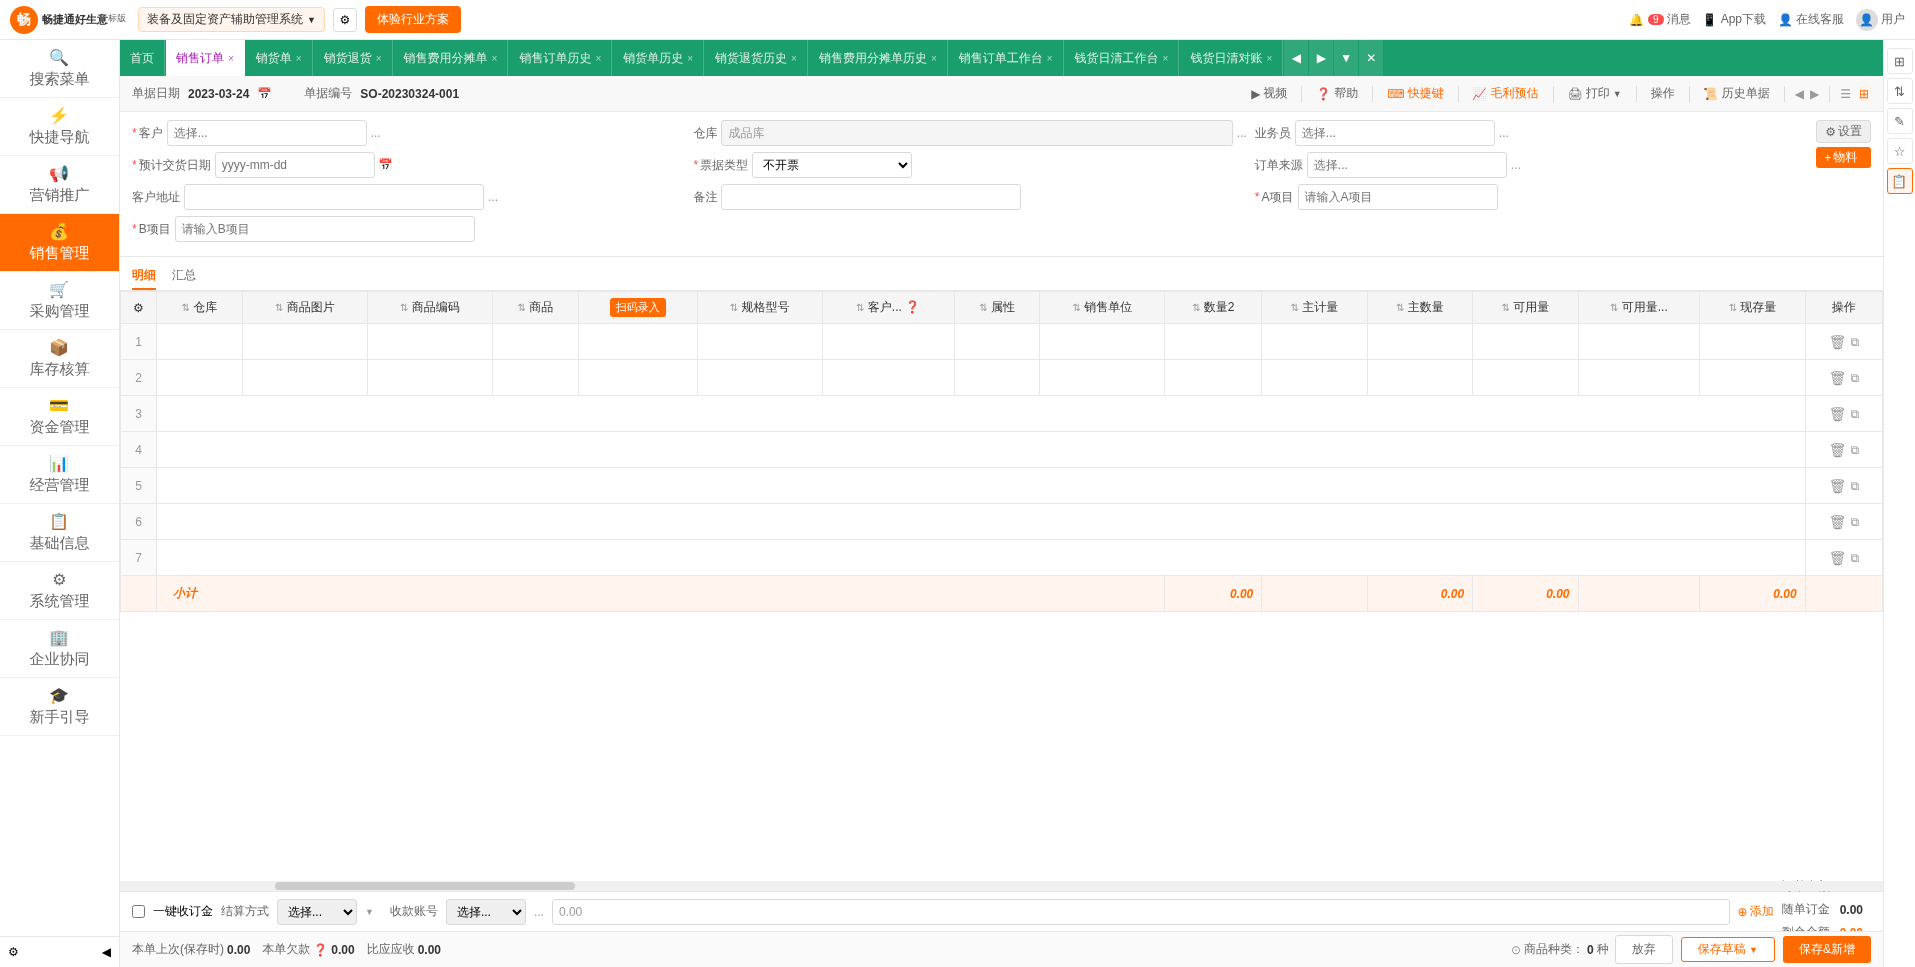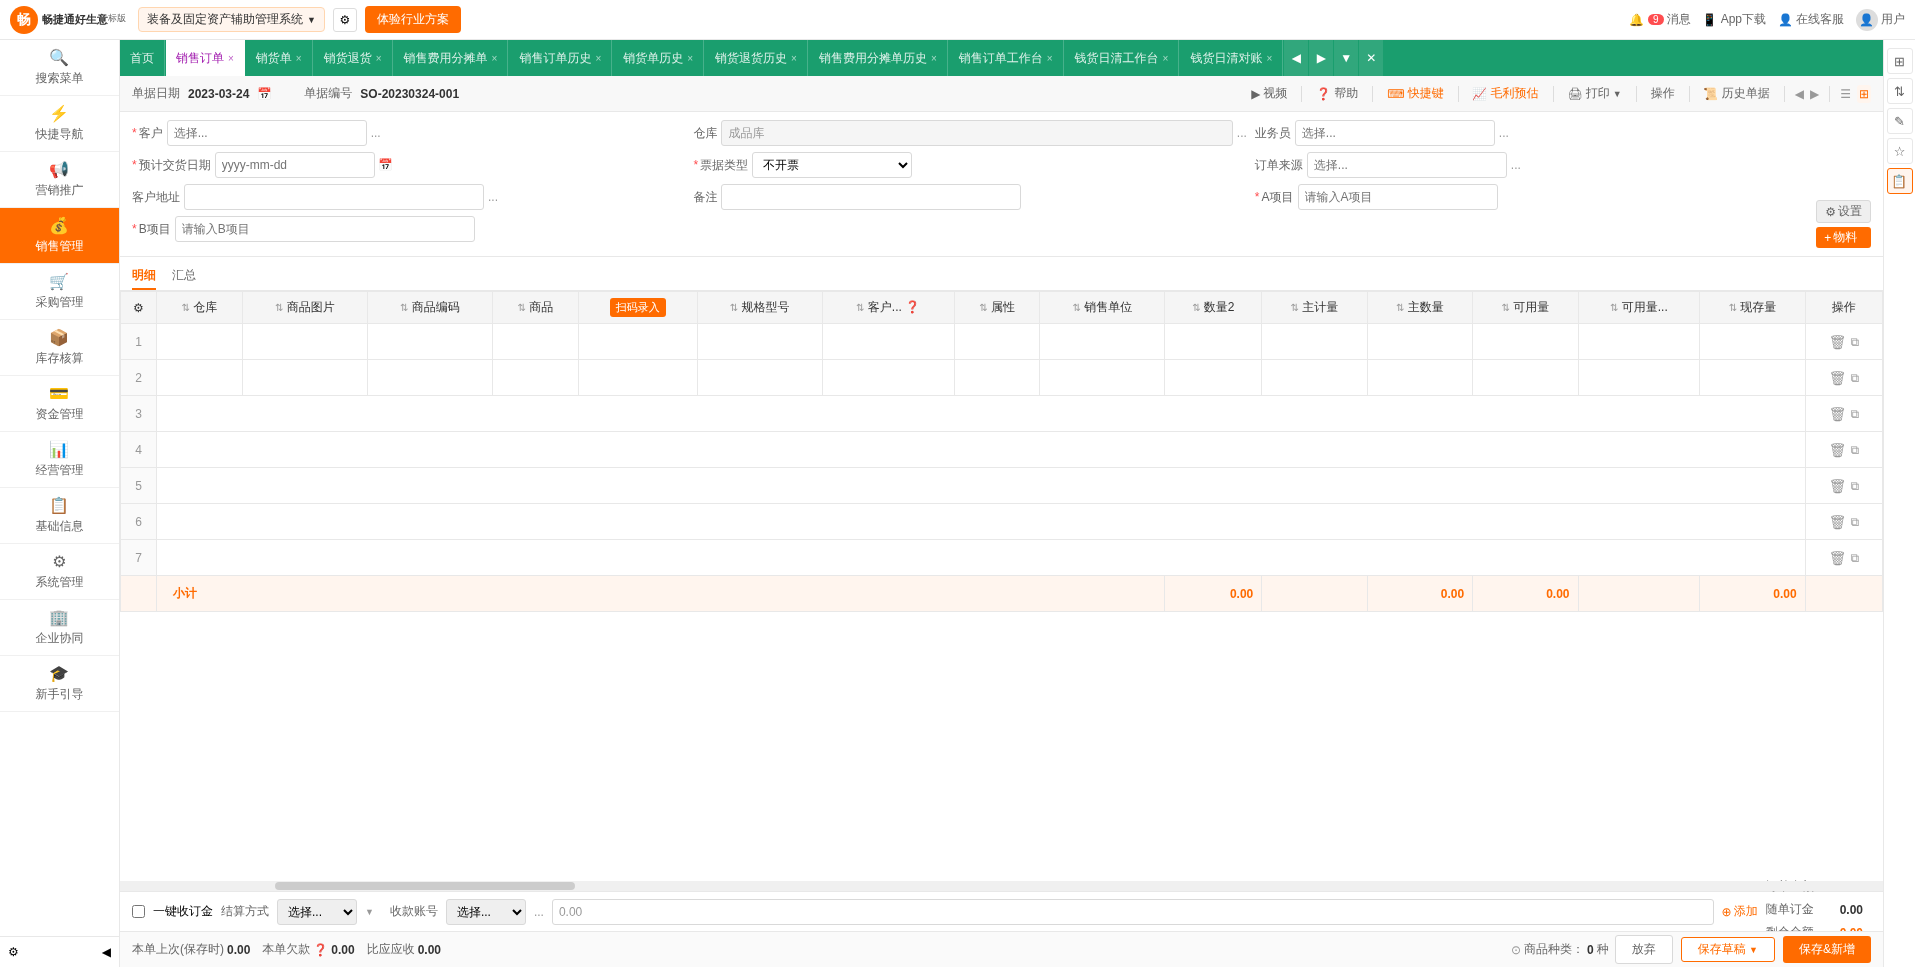--- a/index.html
+++ b/index.html
@@ -106,21 +106,21 @@
       flex-direction: column;
       align-items: center;
       padding: 8px 4px;
       cursor: pointer;
       gap: 3px;
       color: #666;
       border-bottom: 1px solid #f0f0f0;
     }
     .sidebar-item.active { background: #ff6b00; color: #fff; }
     .sidebar-item .icon { font-size: 16px; }
-    .sidebar-item .label { font-size: 12px; text-align: center; }
+    .sidebar-item .label { font-size: 15px; text-align: center; }
     .sidebar-bottom {
       margin-top: auto;
       display: flex;
       align-items: center;
       justify-content: space-between;
       padding: 8px;
       border-top: 1px solid #e8e8e8;
     }
     
     
@@ -301,20 +301,21 @@
       font-size: 11px;
       cursor: pointer;
       white-space: nowrap;
     }
     
     
     .subtotal-row td {
       background: #fff5ee;
       font-weight: bold;
       color: #ff6b00;
+      font-style: italic;
     }
     .subtotal-label { color: #ff6b00; font-weight: bold; padding-left: 8px; }
     
     
     .scroll-track {
       height: 10px;
       background: #f0f0f0;
       position: relative;
     }
     .scroll-thumb {
@@ -364,21 +365,21 @@
       gap: 12px;
       flex-shrink: 0;
     }
     .footer-stat { display: flex; align-items: center; gap: 3px; color: #666; }
     .footer-stat-value { color: #333; font-weight: bold; }
     .summary-row {
       display: flex;
       justify-content: space-between;
       align-items: center;
       margin-bottom: 4px;
-      gap: 26px;
+      gap: 10px;
     }
     .summary-label { color: #666; }
     .summary-value { color: #333; font-weight: bold; }
     .summary-value.highlight { color: #ff6b00; }
     
     
     .action-btns {
       display: flex;
       align-items: center;
       gap: 8px;
@@ -684,21 +685,21 @@
         <div class="toolbar-separator"></div>
         <span style="cursor:pointer;color:#999;">◀</span>
         <span style="cursor:pointer;color:#999;">▶</span>
         <div class="toolbar-separator"></div>
         <span style="cursor:pointer;color:#999;">☰</span>
         <span style="cursor:pointer;color:#ff6b00;background:#fff5ee;border-radius:3px;padding:2px;">⊞</span>
       </div>
     </div>
 
     <div class="form-area">
-      <div style="display:flex; align-items:flex-end; gap:8px;">
+      <div style="display:flex; align-items:flex-start; gap:8px;">
         <div style="flex:1;">
 
           <div class="form-row">
             <div class="form-field">
               <span class="form-label required">客户</span>
               <input class="form-input" type="text" style="max-width: 200px;" placeholder="选择...">
               <span class="form-dots">...</span>
             </div>
             <div class="form-field">
               <span class="form-label">仓库</span>

